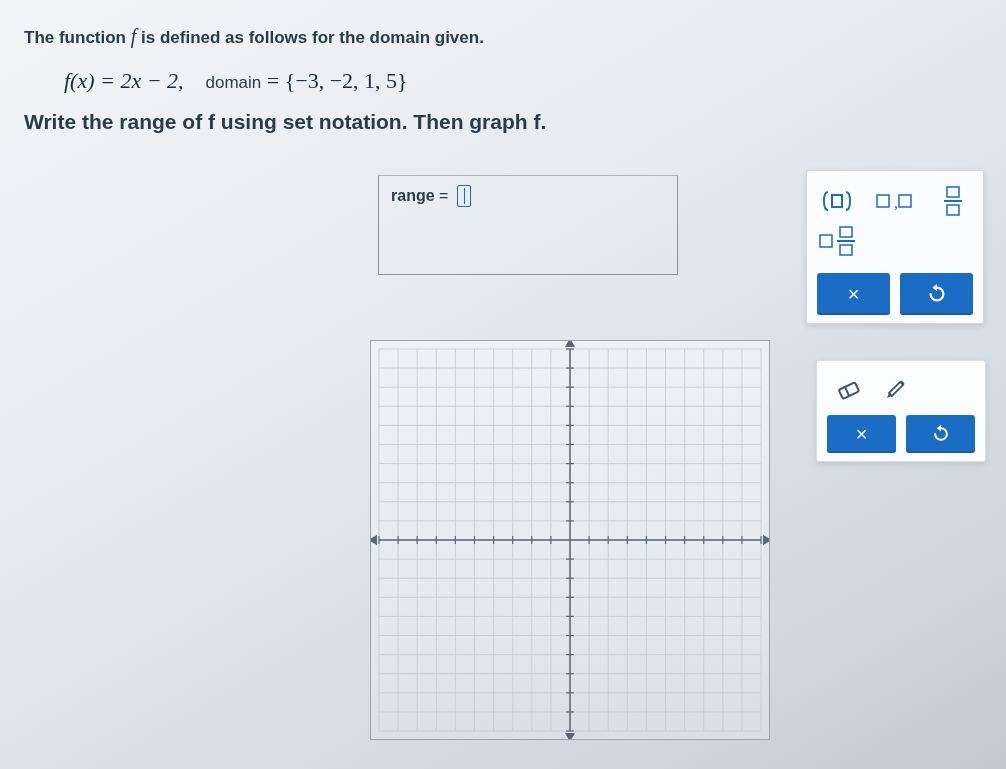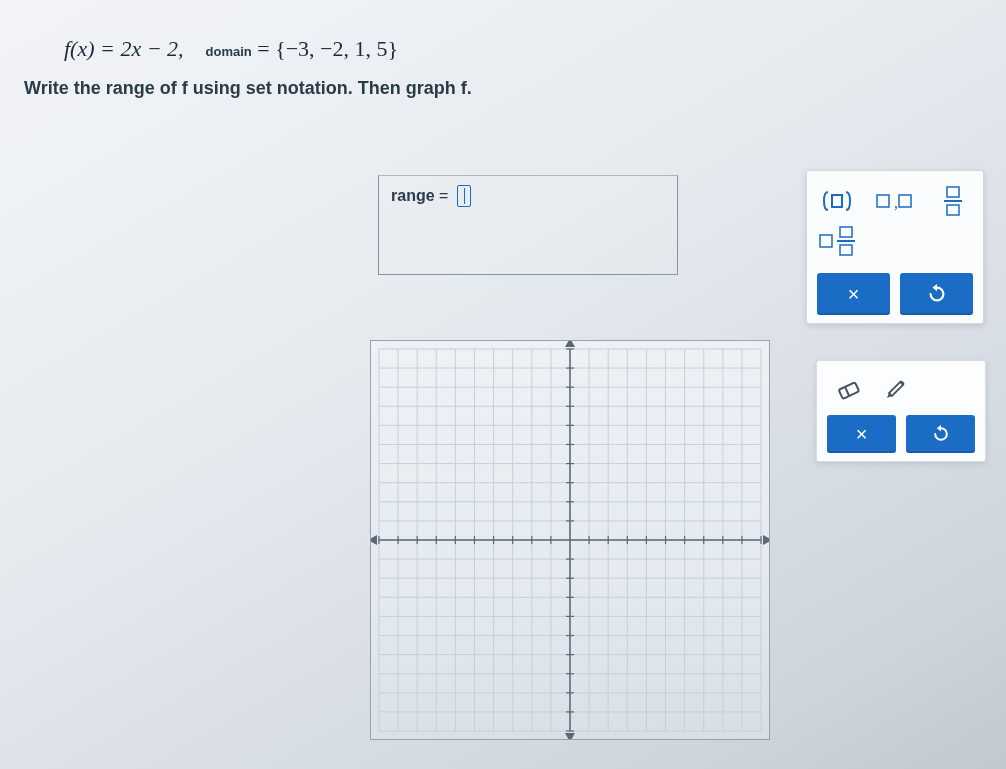--- a/index.html
+++ b/index.html
@@ -26,23 +26,23 @@
   }
   .question-text .ital { font-family: 'Times New Roman', serif; font-style: italic; font-weight: normal; font-size: 20px; }
   .formula-line {
     margin: 16px 0 16px 40px;
     font-family: 'Times New Roman', serif;
     font-size: 22px;
     color: #1a2a38;
     font-style: italic;
   }
   .formula-line .roman { font-style: normal; }
-  .formula-line .domain-label { font-style: normal; font-family: Arial, sans-serif; font-size: 13px; font-weight: 700; color:#2a3b4a; }
+  .formula-line .domain-label { font-style: normal; font-family: Arial, sans-serif; font-size: 17px; font-weight: 400; color:#2a3b4a; }
   .instruction-line {
-    font-size: 18px;
+    font-size: 21px;
     font-weight: 600;
     color: #2a3b4a;
     margin-top: 4px;
   }
 
   .range-box {
     position: absolute;
     left: 378px;
     top: 175px;
     width: 300px;
@@ -158,20 +158,23 @@
   .sym-rect { stroke:#1b6cc4; stroke-width:2; fill:none; }
   .sym-line { stroke:#1b6cc4; stroke-width:2; }
   .sym-small-box { stroke:#1b6cc4; stroke-width:1.5; fill:none; }
 
 </style>
 </head>
 <body>
 
 <div class="page">
 
+  <div class="question-text">
+    <span>The function </span><span class="ital">f</span><span> is defined as follows for the domain given.</span>
+  </div>
 
   <div class="formula-line">
     <span>f(x) = 2x − 2,</span>
     &nbsp;&nbsp;
     <span class="domain-label">domain</span>
     <span class="roman">= {−3, −2, 1, 5}</span>
   </div>
 
   <div class="instruction-line">
     <span>Write the range of </span><span class="ital">f</span><span> using set notation. Then graph </span><span class="ital">f</span><span>.</span>

